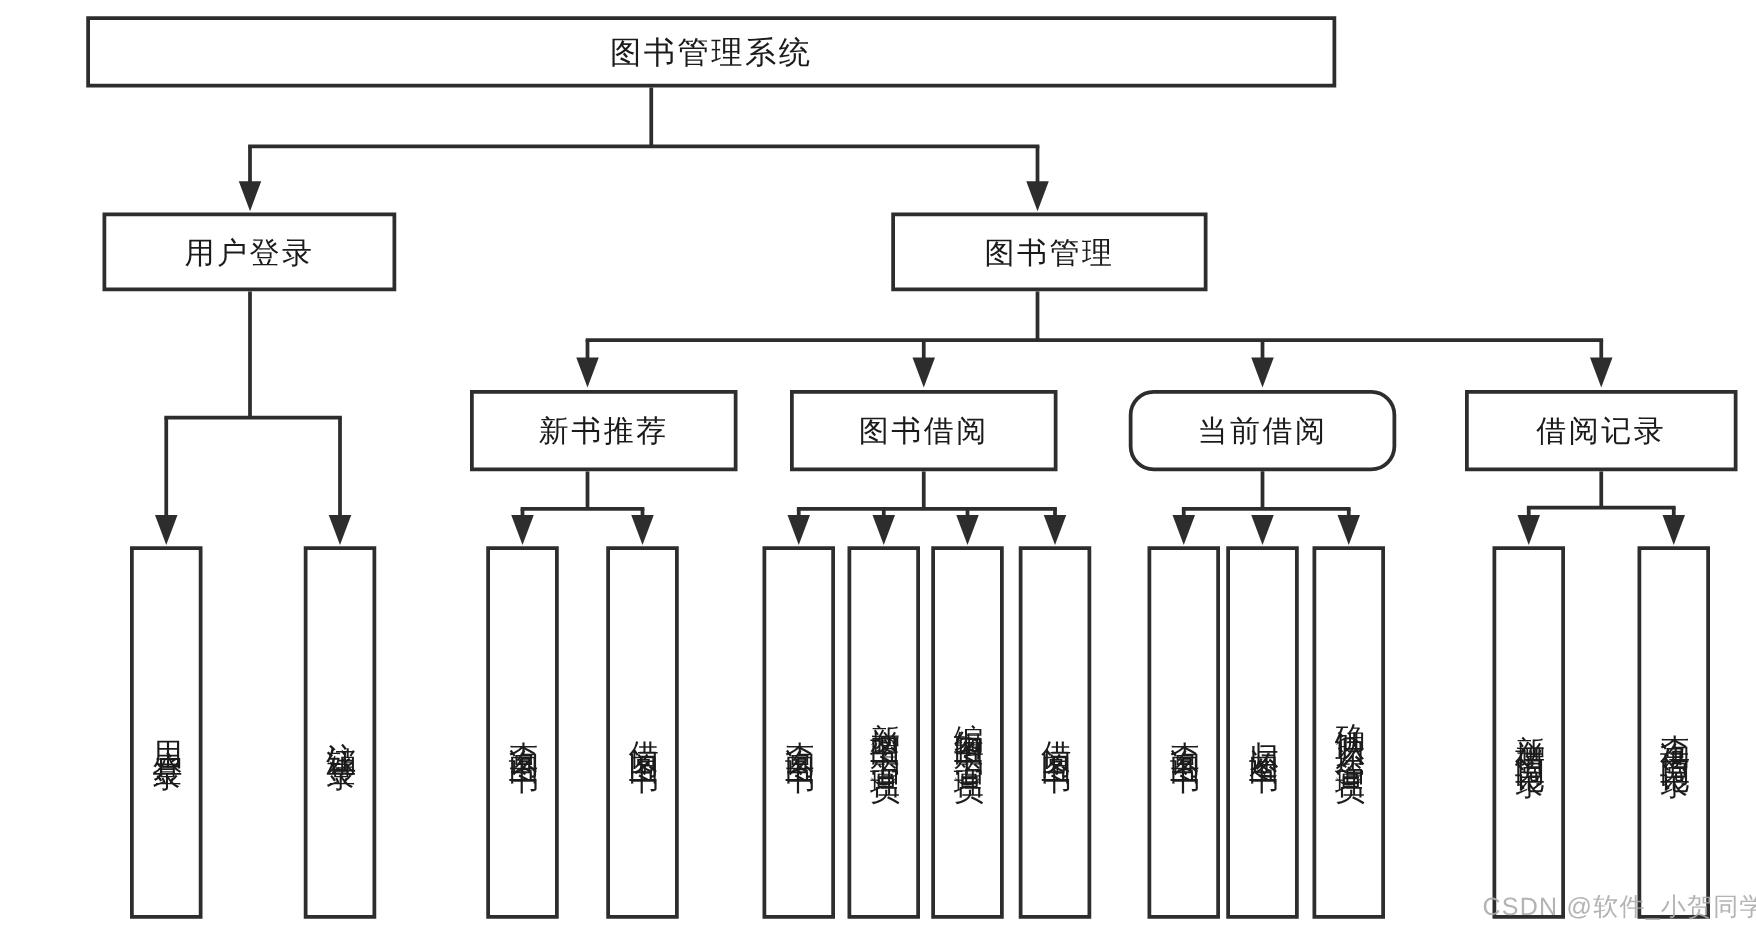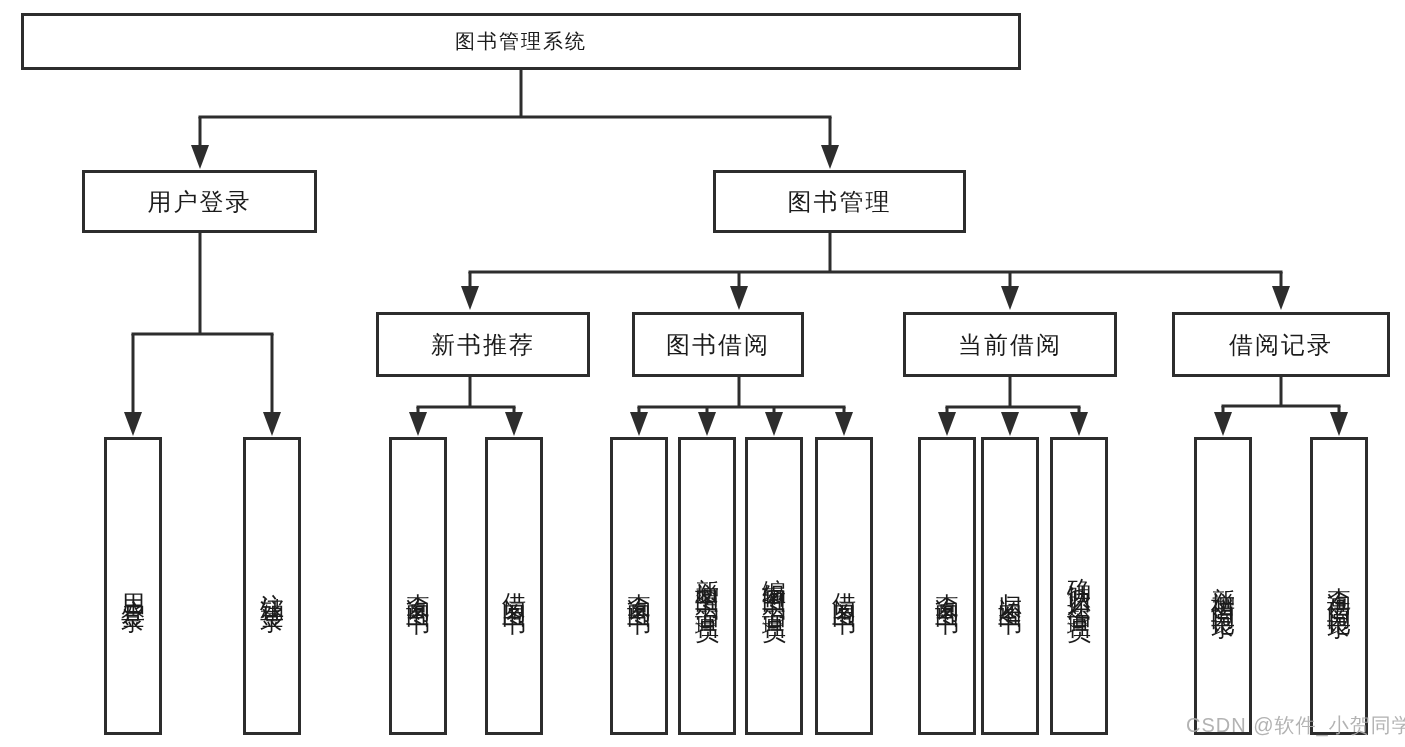--- a/index.html
+++ b/index.html
@@ -10,21 +10,21 @@
     background:#ffffff; overflow:hidden;
   }
   .svg-layer { position:absolute; left:0; top:0; z-index:1; }
   .node {
     position:absolute; z-index:2;
     border:3px solid #2d2d2d; background:#ffffff;
     display:flex; align-items:center; justify-content:center;
     color:#1b1b1b;
   }
   .h-node { font-size:24px; letter-spacing:2px; }
-  .root-node { font-size:20px; }
+  .root-node { font-size:25px;margin-left:48px; }
   .v-node {
     writing-mode:vertical-rl; text-orientation:mixed;
     font-size:24px; letter-spacing:6px; line-height:1;
   }
   .watermark {
     position:absolute; left:1186px; top:712px; z-index:3;
     font-size:20px; color:#ababab; letter-spacing:1px;
     opacity:0.9; white-space:nowrap;
   }
 </style>
@@ -97,22 +97,22 @@
       <polygon points="1330,412 1348,412 1339,436"></polygon>
     </g>
   </svg>
 
   <div class="node h-node root-node" style="left:21px; top:13px; width:1000px; height:57px;">图书管理系统</div>
 
   <div class="node h-node" style="left:82px; top:170px; width:235px; height:63px;">用户登录</div>
   <div class="node h-node" style="left:713px; top:170px; width:253px; height:63px;">图书管理</div>
 
   <div class="node h-node" style="left:363px; top:312px; width:214px; height:65px;margin-left:13px;">新书推荐</div>
-  <div class="node h-node" style="left:632px; top:312px; width:172px; height:65px;">图书借阅</div>
-  <div class="node h-node" style="left:903px; top:312px; width:214px; height:65px;">当前借阅</div>
+  <div class="node h-node" style="left:632px; top:312px; width:214px; height:65px;">图书借阅</div>
+  <div class="node h-node" style="left:903px; top:312px; width:214px; height:65px;border-radius:20px;">当前借阅</div>
   <div class="node h-node" style="left:1172px; top:312px; width:218px; height:65px;">借阅记录</div>
 
   <div class="node v-node" style="left:104px; top:437px; width:58px; height:298px;">用户登录</div>
   <div class="node v-node" style="left:243px; top:437px; width:58px; height:298px;">注销登录</div>
 
   <div class="node v-node" style="left:389px; top:437px; width:58px; height:298px;">查询图书</div>
   <div class="node v-node" style="left:485px; top:437px; width:58px; height:298px;">借阅图书</div>
 
   <div class="node v-node" style="left:610px; top:437px; width:58px; height:298px;">查询图书</div>
   <div class="node v-node" style="left:678px; top:437px; width:58px; height:298px;">新增图书（管理员）</div>

